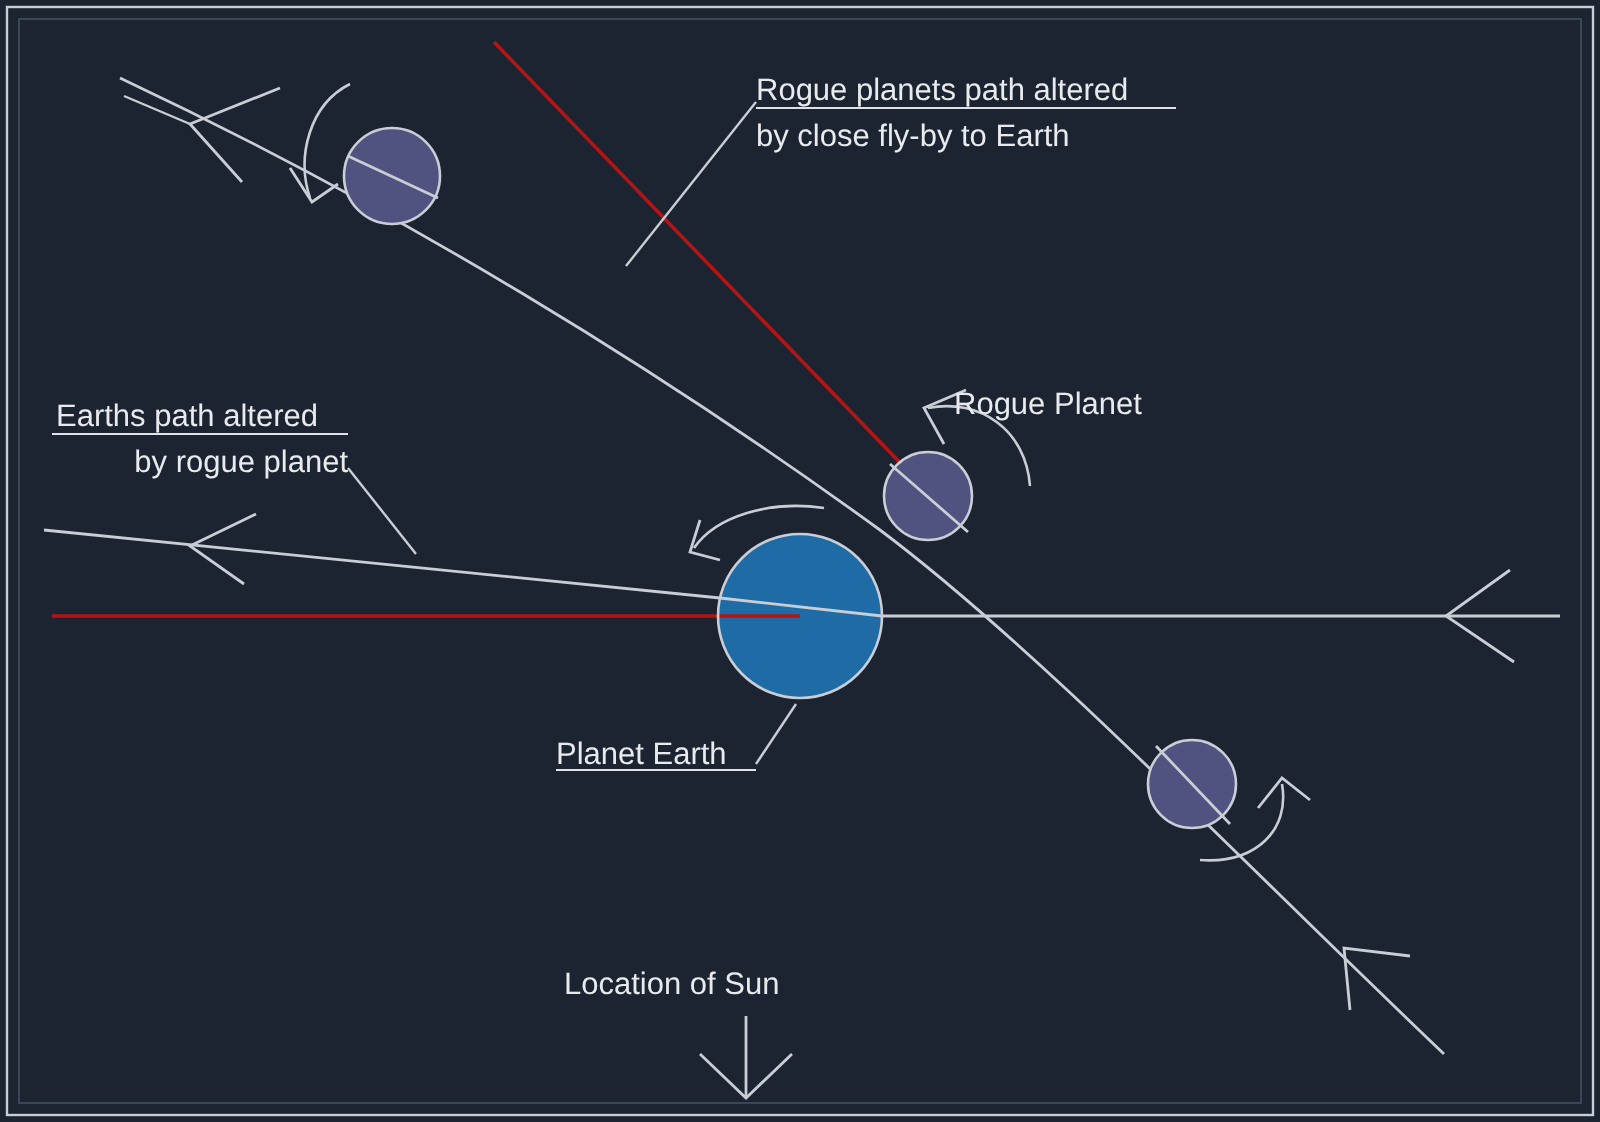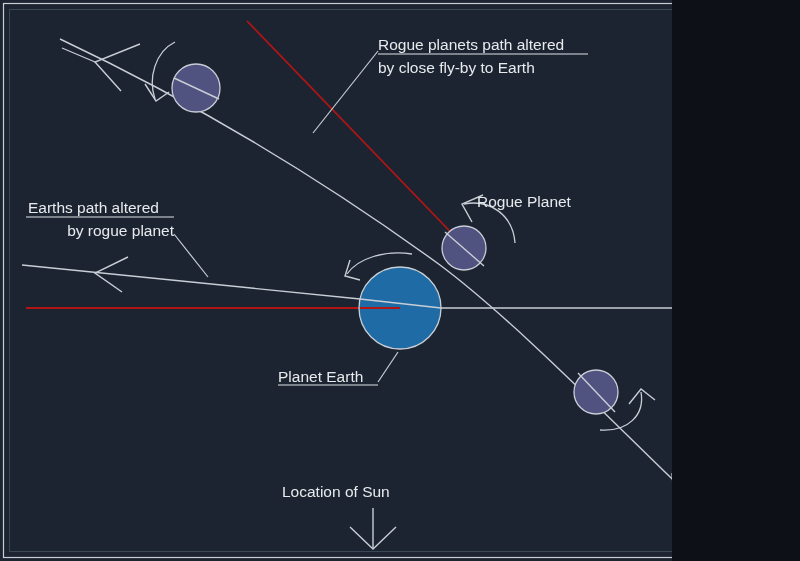--- a/index.html
+++ b/index.html
@@ -6,21 +6,21 @@
   html, body {
     margin: 0;
     padding: 0;
     background: #0d1117;
   }
   body {
     font-family: "Liberation Sans", sans-serif;
   }
   #diagram-root {
     position: relative;
-    width: 672px;
+    width: 800px;
     height: 561px;
     background: #ffffff;
     overflow: hidden;
   }
   #diagram-svg {
     position: absolute;
     left: 0;
     top: 0;
     width: 800px;
     height: 561px;

